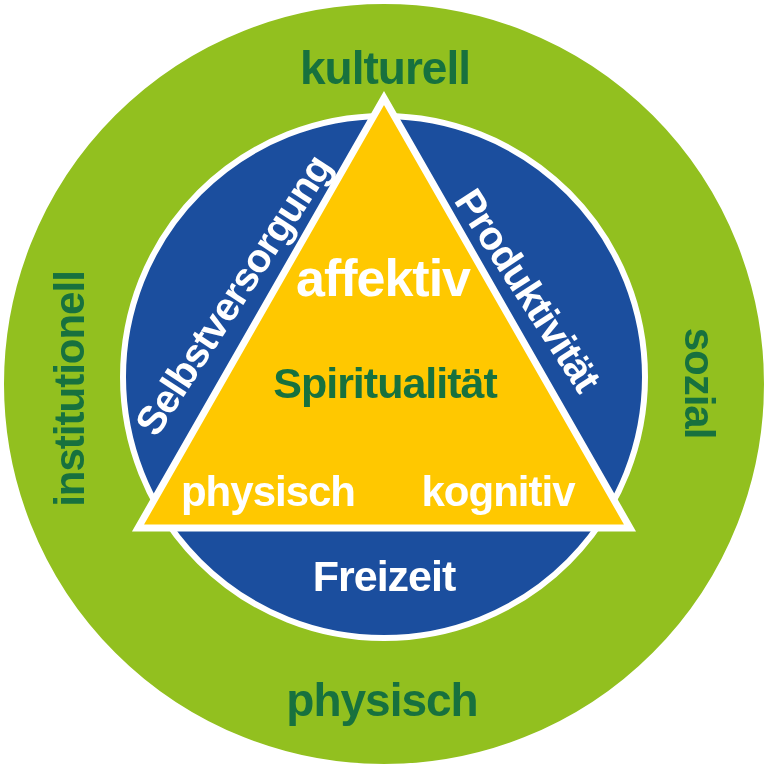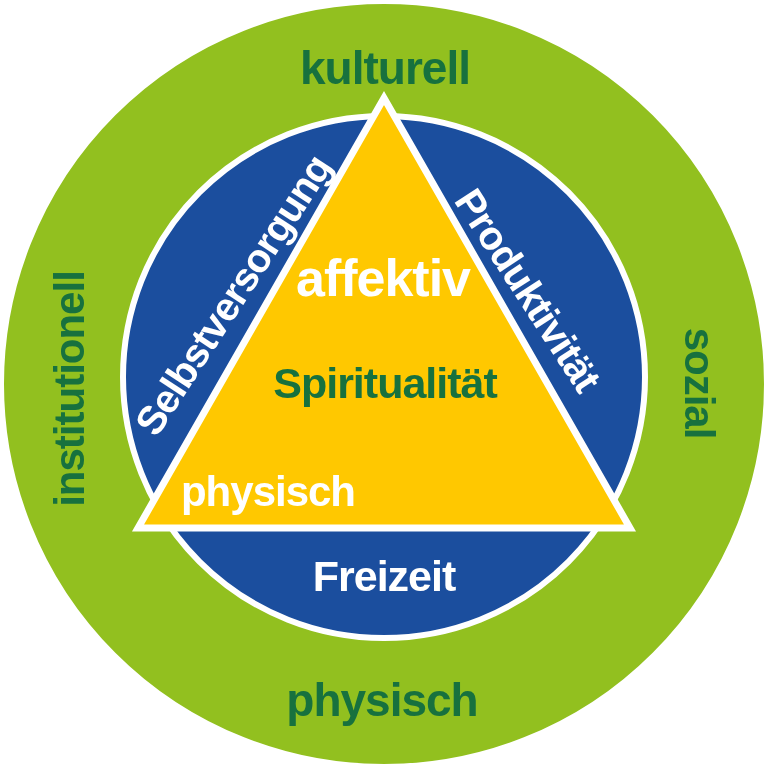--- a/index.html
+++ b/index.html
@@ -94,14 +94,15 @@
   <div class="label green-text lbl-sozial">sozial</div>
   <div class="label green-text lbl-physisch-outer">physisch</div>
 
   <div class="label white-text lbl-selbstversorgung">Selbstversorgung</div>
   <div class="label white-text lbl-produktivitaet">Produktivität</div>
   <div class="label white-text lbl-freizeit">Freizeit</div>
 
   <div class="label white-text lbl-affektiv">affektiv</div>
   <div class="label green-text lbl-spiritualitaet">Spiritualität</div>
   <div class="label white-text lbl-physisch-inner">physisch</div>
+  <div class="label white-text lbl-kognitiv">kognitiv</div>
 
 </div>
 
 </body></html>

